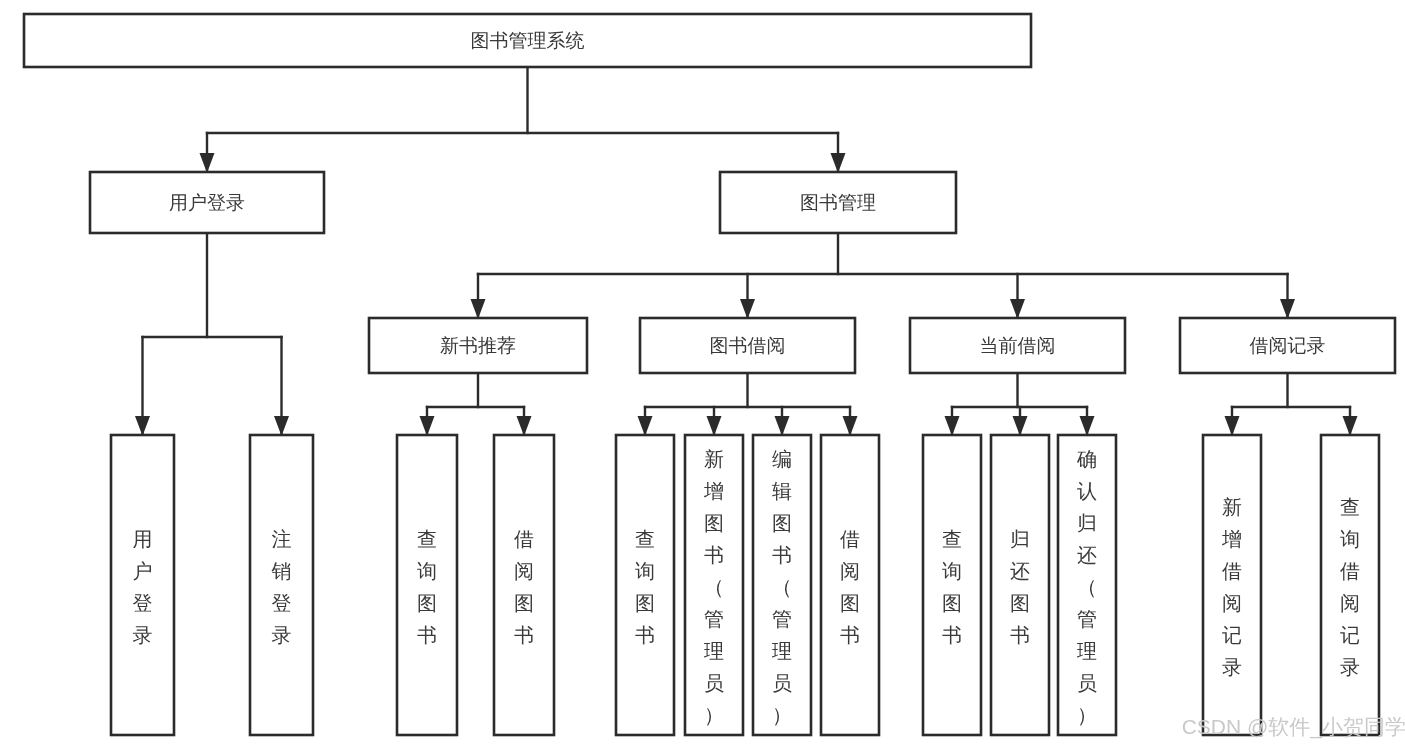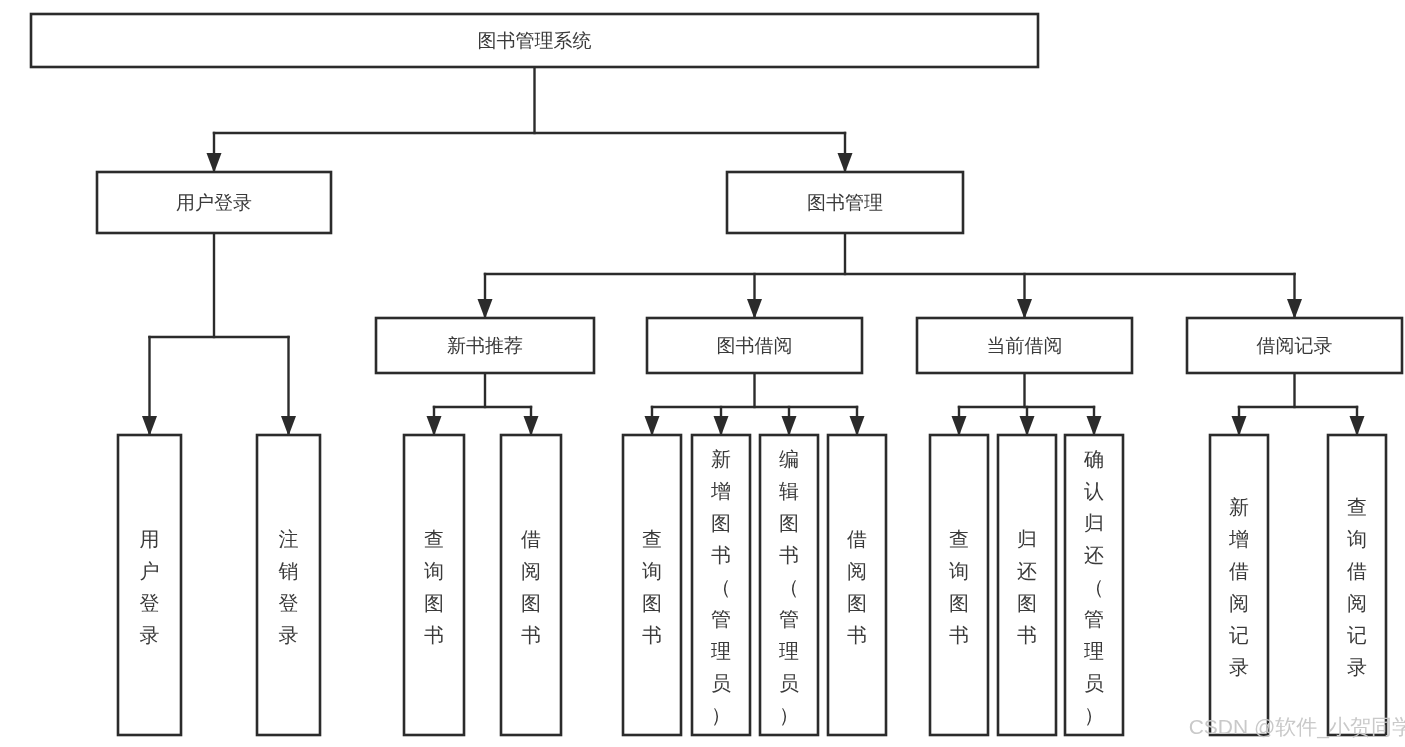--- a/index.html
+++ b/index.html
@@ -9,21 +9,21 @@
   }
   body {
     width: 1405px;
     height: 747px;
     font-family: "Liberation Sans", "DejaVu Sans", sans-serif;
     overflow: hidden;
     position: relative;
   }
   #diagram-root {
     position: absolute;
-    left: 15px; top: 0;
+    left: 8px; top: 0;
     width: 1305px;
     height: 747px;
   }
   svg.diagram-canvas {
     display: block;
     width: 1405px;
     height: 747px;
   }
   .node-box {
     fill: #ffffff;

